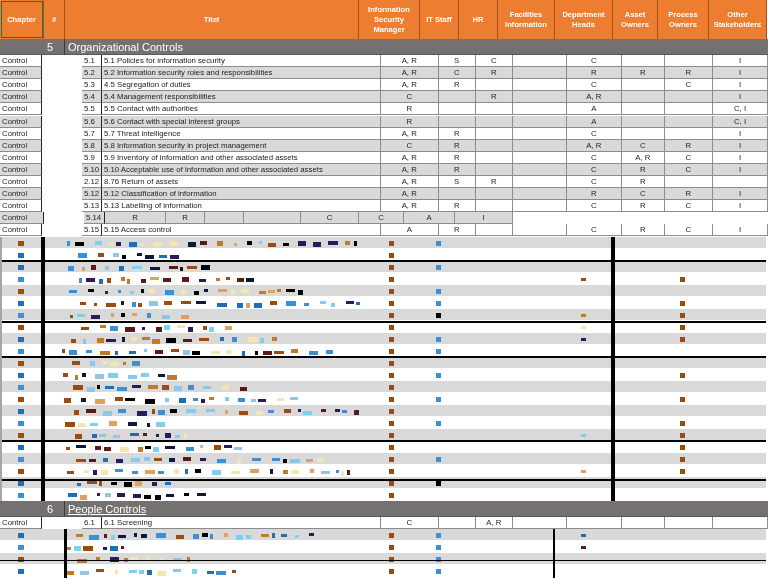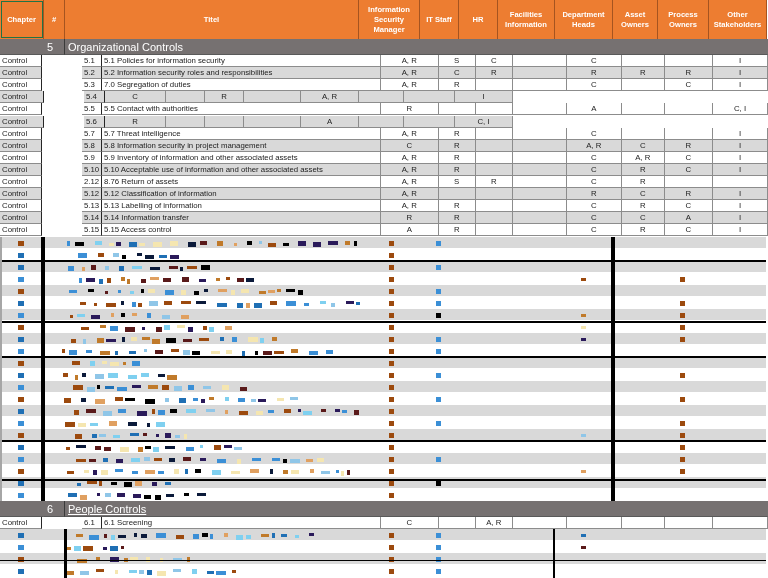--- a/index.html
+++ b/index.html
@@ -80,33 +80,34 @@
         <div class="cell c5 center">R</div>
         <div class="cell c6 center"></div>
         <div class="cell c7 center">R</div>
         <div class="cell c8 center">R</div>
         <div class="cell c9 center">R</div>
         <div class="cell c10 center">I</div>
       </div>
       <div class="row data" style="top: 79.2px; height: 12.1px;">
         <div class="cell c0 left chap">Control</div>
         <div class="cell c1 num">5.3</div>
-        <div class="cell c2 left">7.0 Segregation of duties</div>
+        <div class="cell c2 left">4.5 Segregation of duties</div>
         <div class="cell c3 center">A, R</div>
         <div class="cell c4 center">R</div>
         <div class="cell c5 center"></div>
         <div class="cell c6 center"></div>
         <div class="cell c7 center">C</div>
         <div class="cell c8 center"></div>
         <div class="cell c9 center">C</div>
         <div class="cell c10 center">I</div>
       </div>
       <div class="row data alt" style="top: 91.3px; height: 12.1px;">
         <div class="cell c0 left chap">Control</div>
         <div class="cell c1 num">5.4</div>
+        <div class="cell c2 left">5.4 Management responsibilities</div>
         <div class="cell c3 center">C</div>
         <div class="cell c4 center"></div>
         <div class="cell c5 center">R</div>
         <div class="cell c6 center"></div>
         <div class="cell c7 center">A, R</div>
         <div class="cell c8 center"></div>
         <div class="cell c9 center"></div>
         <div class="cell c10 center">I</div>
       </div>
       <div class="row data" style="top: 103.4px; height: 12.1px;">
@@ -118,20 +119,21 @@
         <div class="cell c5 center"></div>
         <div class="cell c6 center"></div>
         <div class="cell c7 center">A</div>
         <div class="cell c8 center"></div>
         <div class="cell c9 center"></div>
         <div class="cell c10 center">C, I</div>
       </div>
       <div class="row data alt" style="top: 115.5px; height: 12.1px;">
         <div class="cell c0 left chap">Control</div>
         <div class="cell c1 num">5.6</div>
+        <div class="cell c2 left">5.6 Contact with special interest groups</div>
         <div class="cell c3 center">R</div>
         <div class="cell c4 center"></div>
         <div class="cell c5 center"></div>
         <div class="cell c6 center"></div>
         <div class="cell c7 center">A</div>
         <div class="cell c8 center"></div>
         <div class="cell c9 center"></div>
         <div class="cell c10 center">C, I</div>
       </div>
       <div class="row data" style="top: 127.6px; height: 12.1px;">
@@ -221,21 +223,20 @@
         <div class="cell c5 center"></div>
         <div class="cell c6 center"></div>
         <div class="cell c7 center">C</div>
         <div class="cell c8 center">R</div>
         <div class="cell c9 center">C</div>
         <div class="cell c10 center">I</div>
       </div>
       <div class="row data alt" style="top: 212.3px; height: 12.1px;">
         <div class="cell c0 left chap">Control</div>
         <div class="cell c1 num">5.14</div>
-        <div class="cell c2 left">5.14 Information transfer</div>
         <div class="cell c3 center">R</div>
         <div class="cell c4 center">R</div>
         <div class="cell c5 center"></div>
         <div class="cell c6 center"></div>
         <div class="cell c7 center">C</div>
         <div class="cell c8 center">C</div>
         <div class="cell c9 center">A</div>
         <div class="cell c10 center">I</div>
       </div>
       <div class="row data" style="top: 224.4px; height: 12.1px;">

